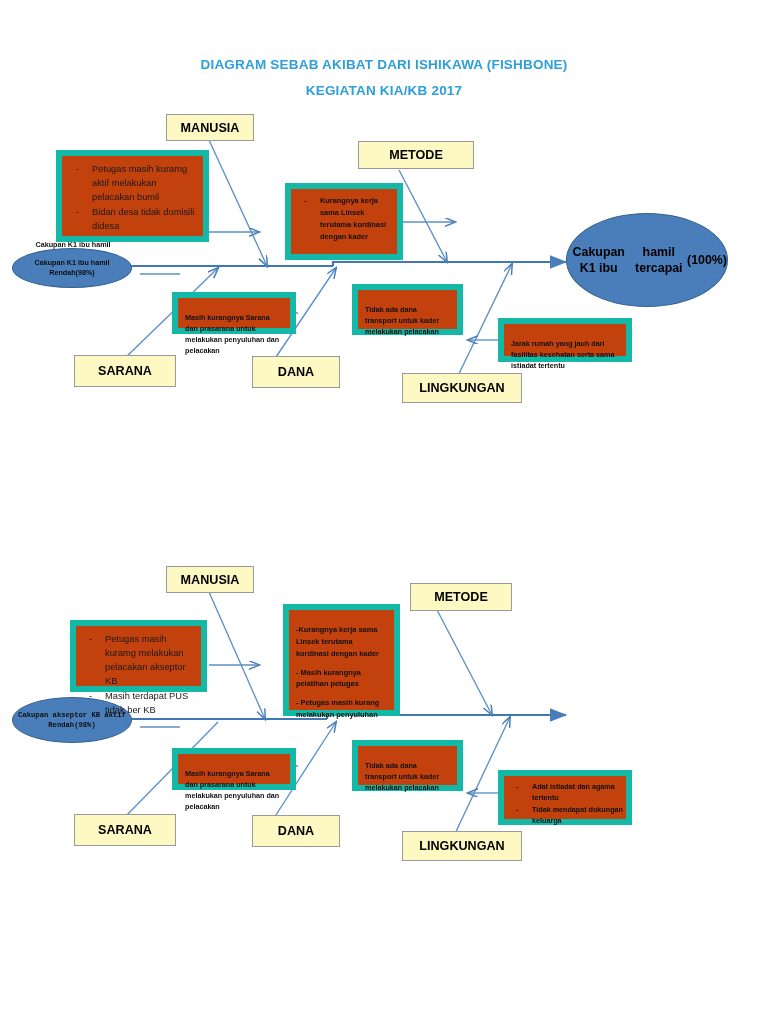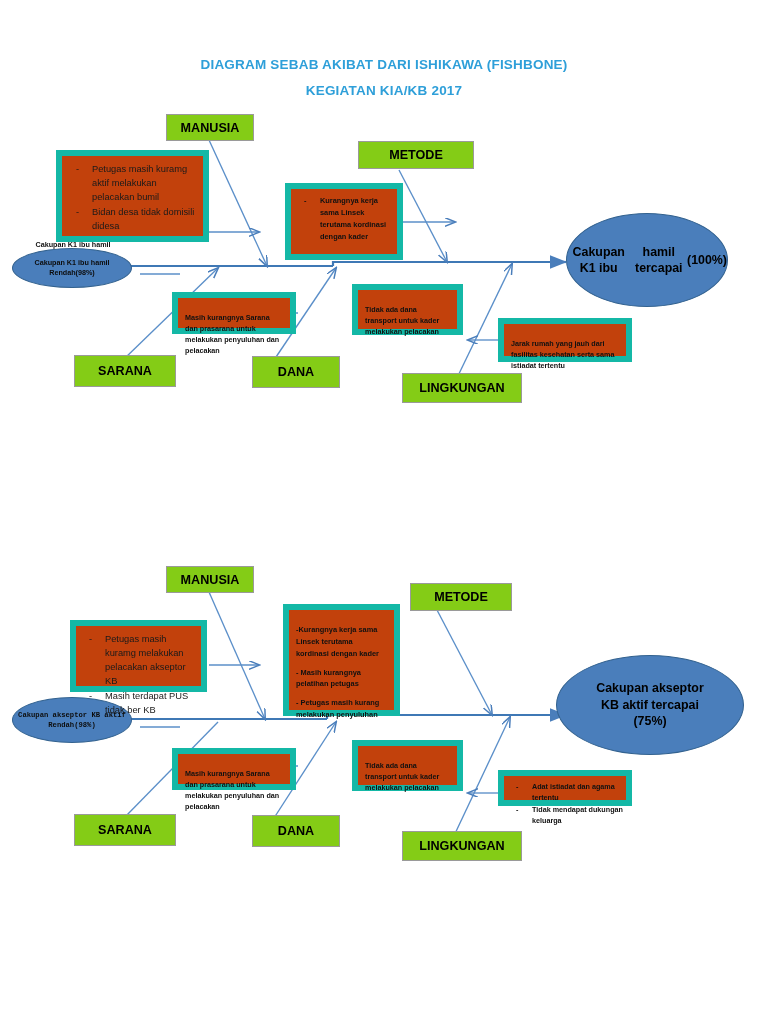--- a/index.html
+++ b/index.html
@@ -13,21 +13,21 @@
 
   .title{
     position:absolute;width:100%;text-align:center;
     color:#2e9fd9;font-weight:bold;letter-spacing:.2px;
   }
   .title.l1{top:57px;font-size:13.5px;}
   .title.l2{top:83px;font-size:13.5px;}
 
   
   .cat{
-    position:absolute;border:1px solid #9a9a9a;background:#84cc16;
+    position:absolute;border:1px solid #9a9a9a;background:#fef9c3;
     display:flex;align-items:center;justify-content:center;
     font-weight:bold;color:#000;
   }
 
   
   .cause{
     position:absolute;border:6px solid #14b8a6;background:#c2410c;
     box-sizing:border-box;color:#000;
   }
   .cause ul{margin:0;padding:0;list-style:none;}
@@ -170,25 +170,20 @@
 
   <div class="cause plain" style="left:498px;top:318px;width:134px;height:44px;">
     <p class="small">Jarak rumah yang jauh dari fasilitas kesehatan serta sama istiadat tertentu</p>
   </div>
 
   <div class="oval problem" style="left:12px;top:697px;width:118px;height:44px;flex-direction:column;font-family:Liberation Mono, monospace;">
     <span class="ttl">Cakupan akseptor KB aktif</span>
     <span>Rendah(98%)</span>
   </div>
 
-  <div class="oval result" style="left:556px;top:655px;width:186px;height:98px;flex-direction:column;">
-    <span>Cakupan akseptor</span>
-    <span>KB aktif tercapai</span>
-    <span>(75%)</span>
-  </div>
 
   <div class="cat" style="left:166px;top:566px;width:86px;height:25px;font-size:12.6px;">
     <span>MANUSIA</span>
   </div>
   <div class="cat" style="left:410px;top:583px;width:100px;height:26px;font-size:12.6px;">
     <span>METODE</span>
   </div>
   <div class="cat" style="left:74px;top:814px;width:100px;height:30px;font-size:12.6px;">
     <span>SARANA</span>
   </div>
@@ -213,20 +208,20 @@
   </div>
 
   <div class="cause plain" style="left:172px;top:748px;width:124px;height:42px;">
     <p class="small">Masih kurangnya Sarana dan prasarana untuk melakukan penyuluhan dan pelacakan</p>
   </div>
 
   <div class="cause plain" style="left:352px;top:740px;width:111px;height:51px;">
     <p class="small">Tidak ada dana transport untuk kader melakukan pelacakan</p>
   </div>
 
-  <div class="cause" style="left:498px;top:770px;width:134px;height:36px;padding:5px 2px;">
+  <div class="cause" style="left:498px;top:770px;width:134px;height:55px;padding:5px 2px;">
     <ul class="small">
       <li>Adat istiadat dan agama tertentu</li>
       <li>Tidak mendapat dukungan keluarga</li>
     </ul>
   </div>
 
 </div>
 
 </body></html>

